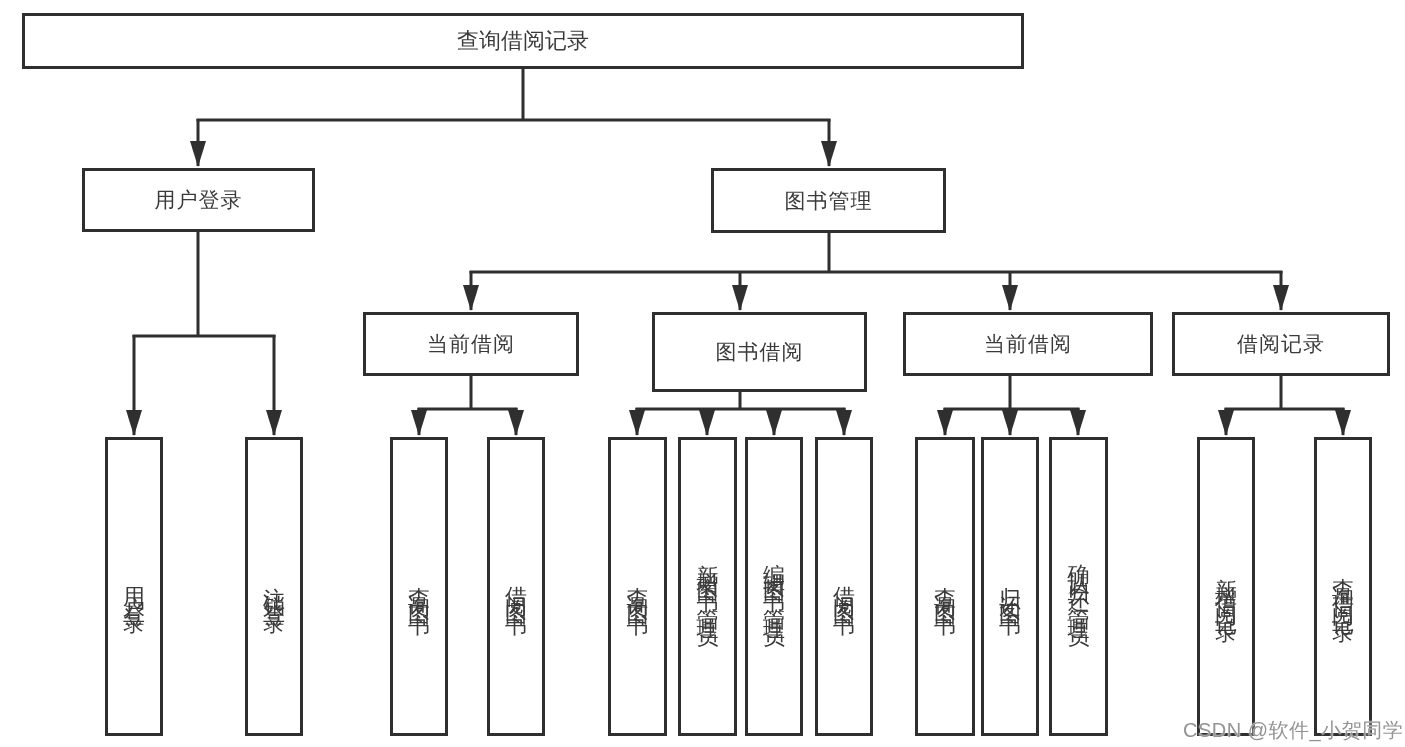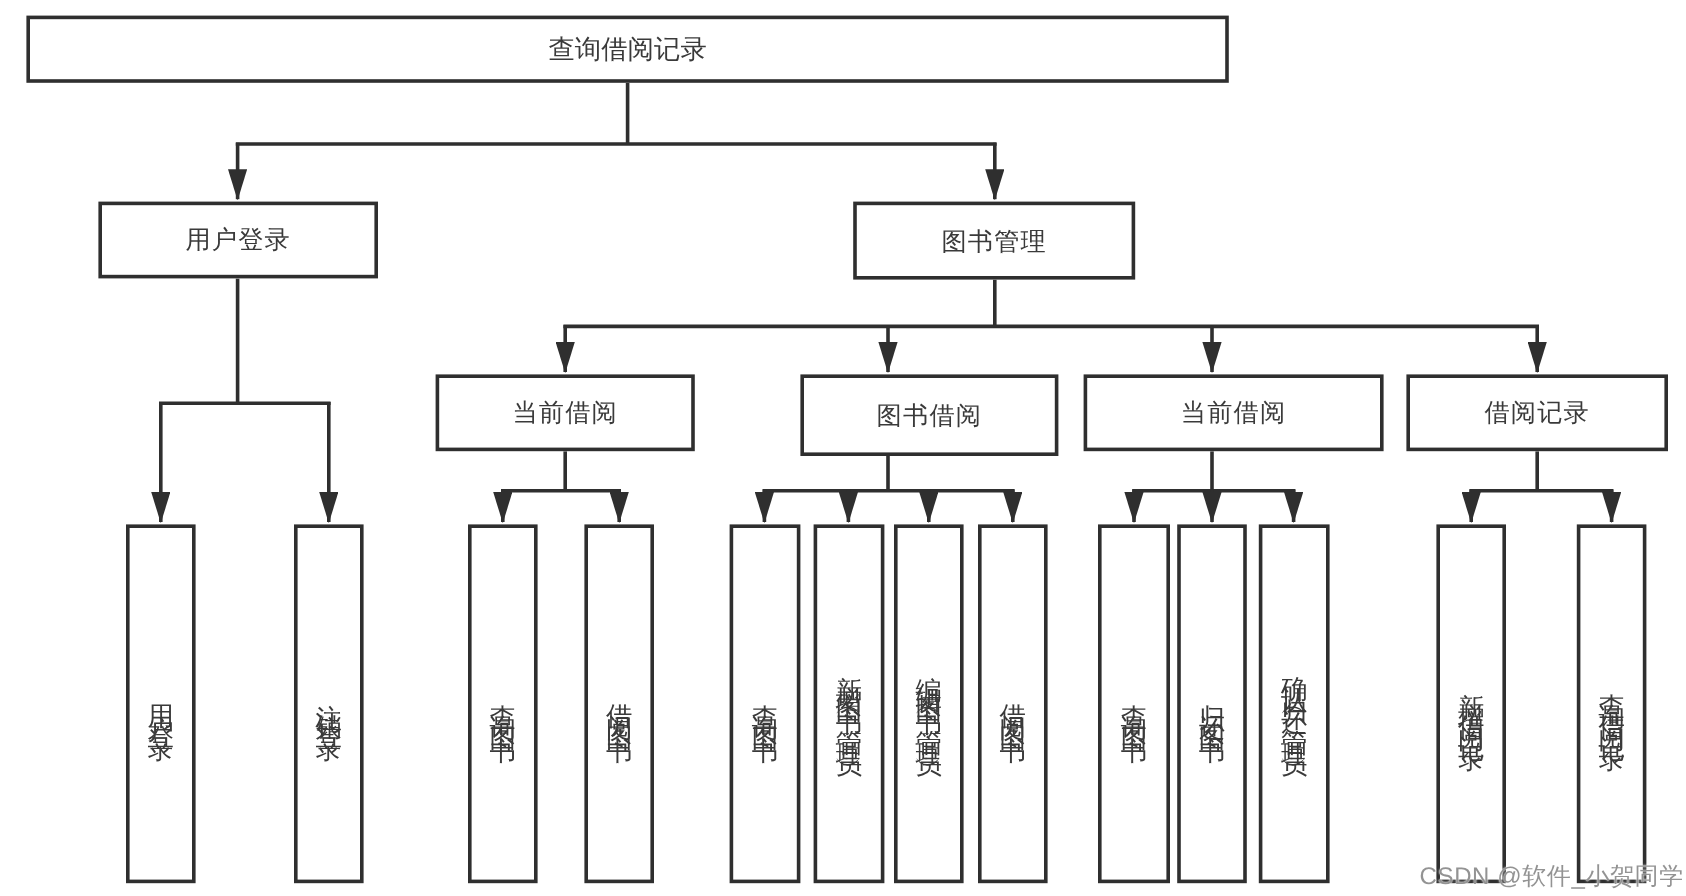--- a/index.html
+++ b/index.html
@@ -106,21 +106,21 @@
   <div class="node hlabel" style="left:82px; top:168px; width:233px; height:64px;">
     <span>用户登录</span>
   </div>
   <div class="node hlabel" style="left:711px; top:168px; width:235px; height:65px;">
     <span>图书管理</span>
   </div>
 
   <div class="node hlabel" style="left:363px; top:312px; width:216px; height:64px;">
     <span>当前借阅</span>
   </div>
-  <div class="node hlabel" style="left:667px; top:312px; width:215px; height:68px;">
+  <div class="node hlabel" style="left:652px; top:312px; width:215px; height:80px;">
     <span>图书借阅</span>
   </div>
   <div class="node hlabel" style="left:903px; top:312px; width:250px; height:64px;">
     <span>当前借阅</span>
   </div>
   <div class="node hlabel" style="left:1172px; top:312px; width:218px; height:64px;">
     <span>借阅记录</span>
   </div>
 
   <div class="node vbox" style="left:105px; top:437px; width:58px; height:299px;">

